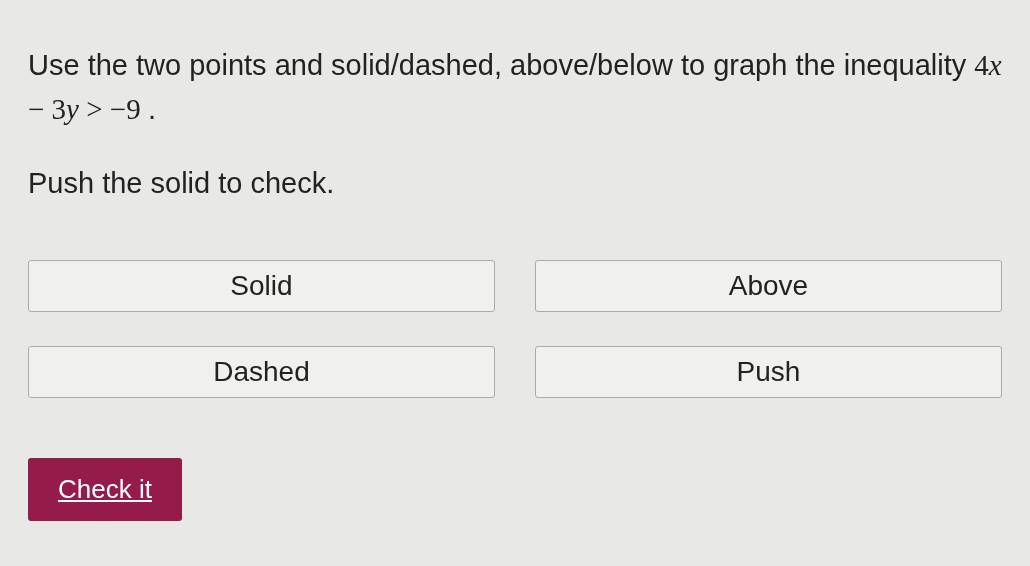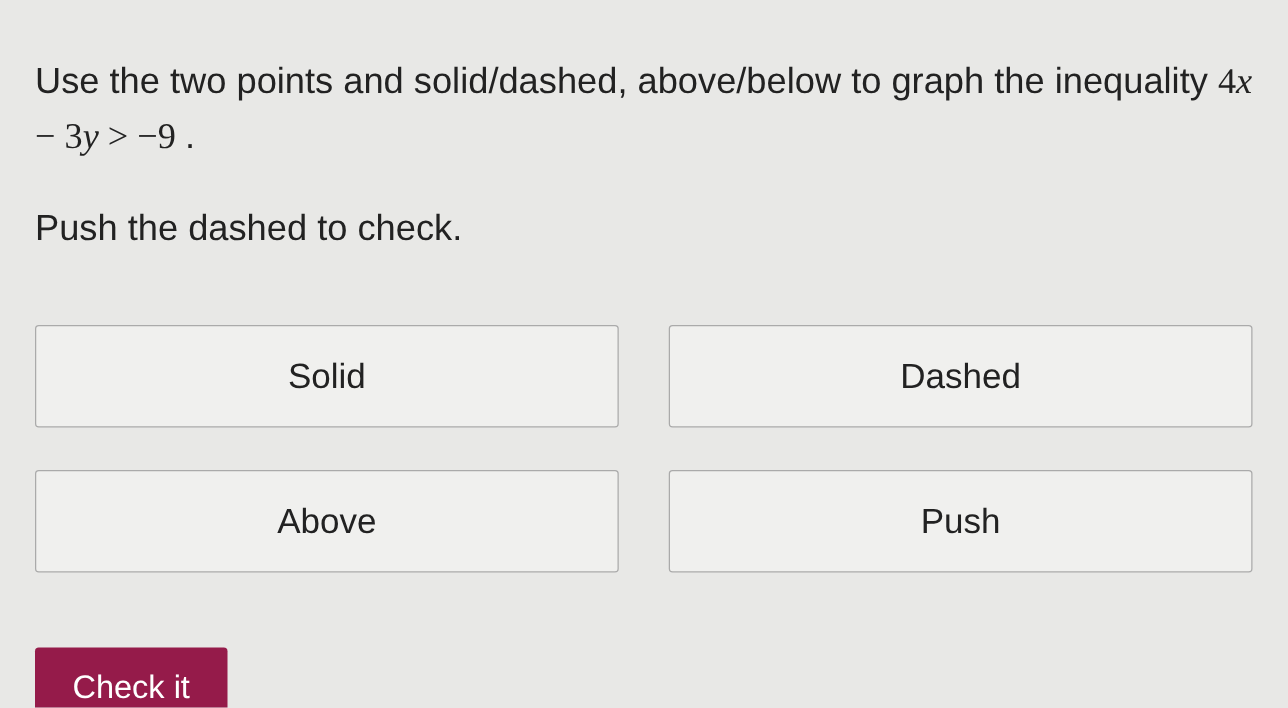--- a/index.html
+++ b/index.html
@@ -39,59 +39,60 @@
     }
     .options-grid {
       display: grid;
       grid-template-columns: 1fr 1fr;
       gap: 34px 40px;
       margin-bottom: 60px;
     }
     .option-button {
       border: 1.5px solid #aaa;
       background: #f0f0ee;
-      height: 82px;
+      height: 52px;
       display: flex;
       align-items: center;
       justify-content: center;
       font-size: 28px;
       color: #222;
       cursor: pointer;
       border-radius: 3px;
       font-weight: 400;
     }
     .check-button {
       background: #951b4a;
       color: #fff;
       font-size: 26px;
       padding: 16px 30px;
       border: none;
       border-radius: 3px;
       cursor: pointer;
       font-weight: 400;
       display: inline-block;
+      text-decoration: underline;
     }
   </style>
 </head>
 <body>
 
 
 
 <div class="question-text">
   <span>Use the two points and solid/dashed, above/below to graph the inequality</span>
   <span class="math">
     4<span class="var">x</span> − 3<span class="var">y</span> &gt; −9
   </span><span>.</span>
 </div>
 
-<div class="instruction">Push the dashed to check.</div>
+<div class="instruction">Push the solid to check.</div>
 
 <div class="options-grid">
   <button class="option-button">Solid</button>
+  <button class="option-button">Above</button>
   <button class="option-button">Dashed</button>
-  <button class="option-button">Above</button>
   <button class="option-button">Push</button>
 </div>
 
 <button class="check-button">Check it</button>
 
 
 
 
 </body></html>

